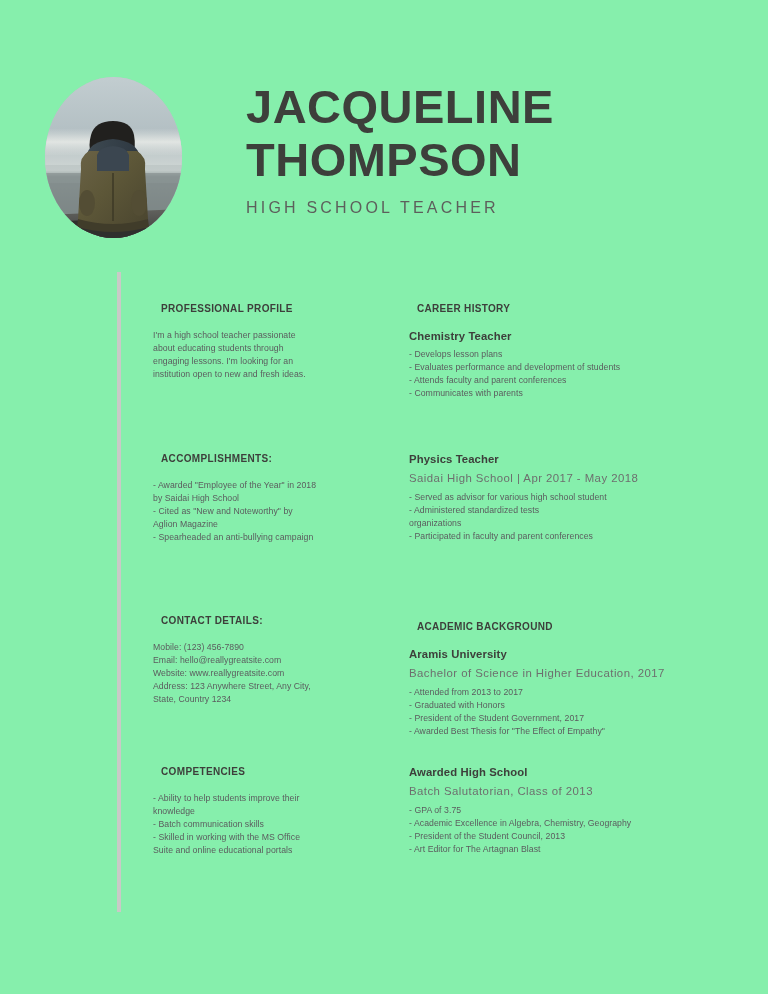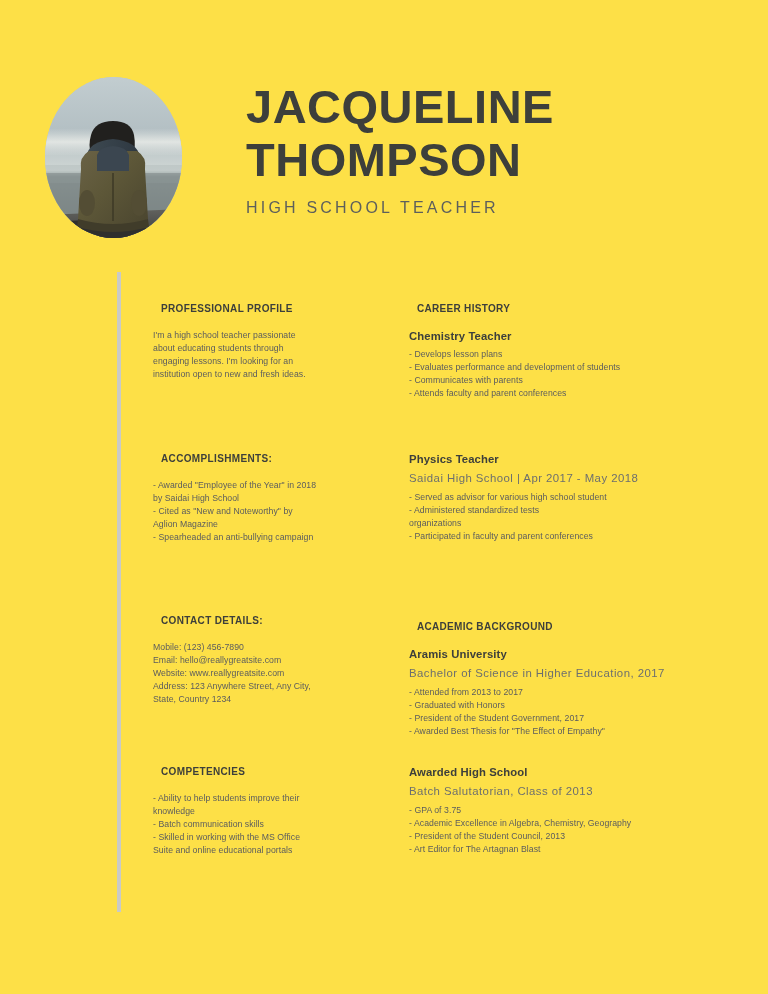--- a/index.html
+++ b/index.html
@@ -11,21 +11,21 @@
     height: 994px;
     background: #ffffff;
     font-family: "Liberation Sans", sans-serif;
     -webkit-font-smoothing: antialiased;
     overflow: hidden;
   }
   .page {
     position: relative;
     width: 768px;
     height: 994px;
-    background: #fde047;
+    background: #86efac;
   }
 
   
   .header {
     position: absolute;
     left: 0;
     top: 0;
     width: 768px;
     height: 265px;
   }
@@ -266,22 +266,22 @@
   <div class="col-right">
 
     <div class="block" style="top:0px;">
       <h2 class="sec-head right">CAREER HISTORY</h2>
 
       <div class="job">
         <div class="job-title">Chemistry Teacher</div>
         <p class="bullets">
           <span class="ln">- Develops lesson plans</span>
           <span class="ln">- Evaluates performance and development of students</span>
+          <span class="ln">- Attends faculty and parent conferences</span>
           <span class="ln">- Communicates with parents</span>
-          <span class="ln">- Attends faculty and parent conferences</span>
         </p>
       </div>
     </div>
 
     <div class="block" style="top:152px;">
       <div class="job">
         <div class="job-title">Physics Teacher</div>
         <div class="job-org">Saidai High School | Apr 2017 -  May 2018</div>
         <p class="bullets">
           <span class="ln">- Served as advisor for various high school student</span>

